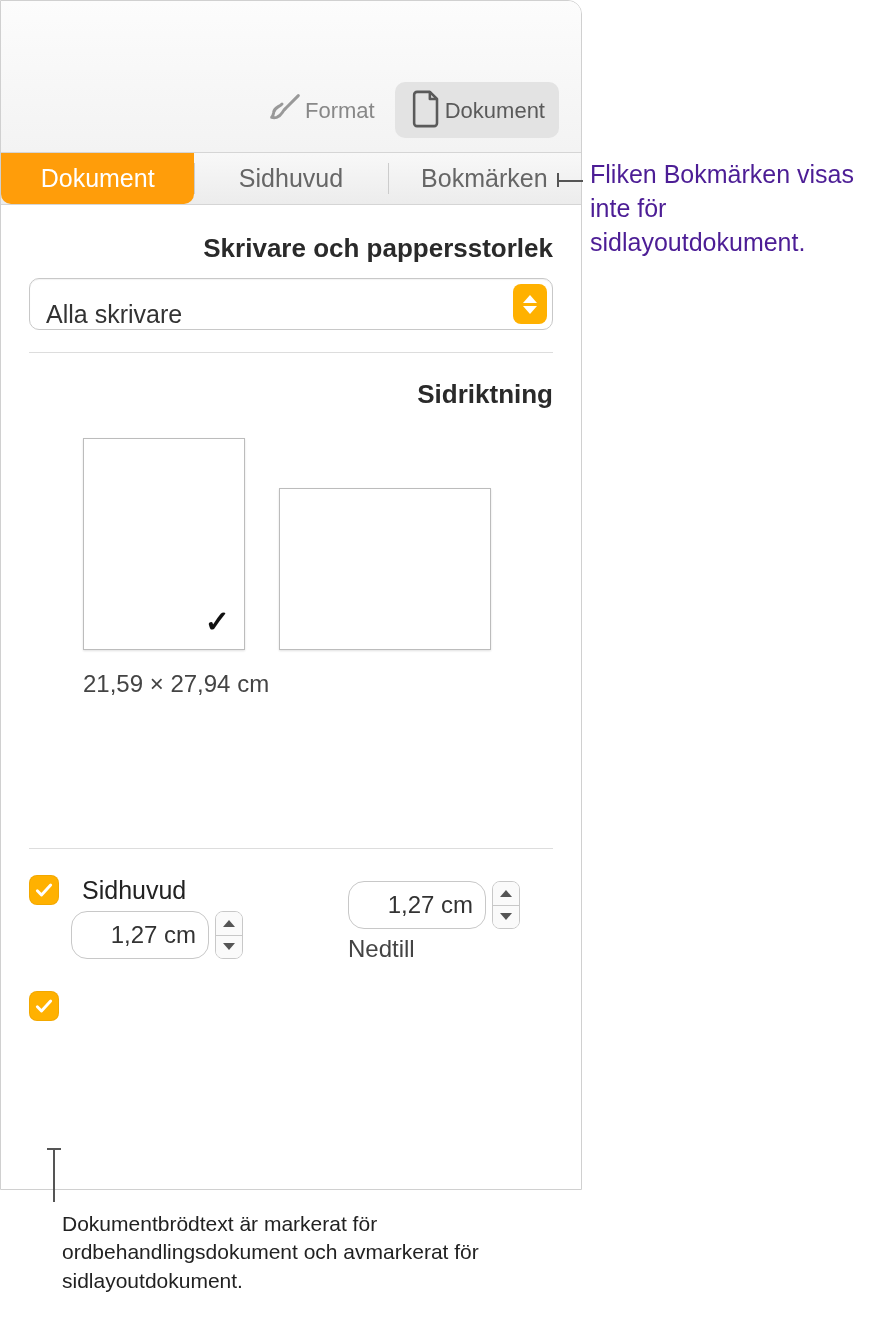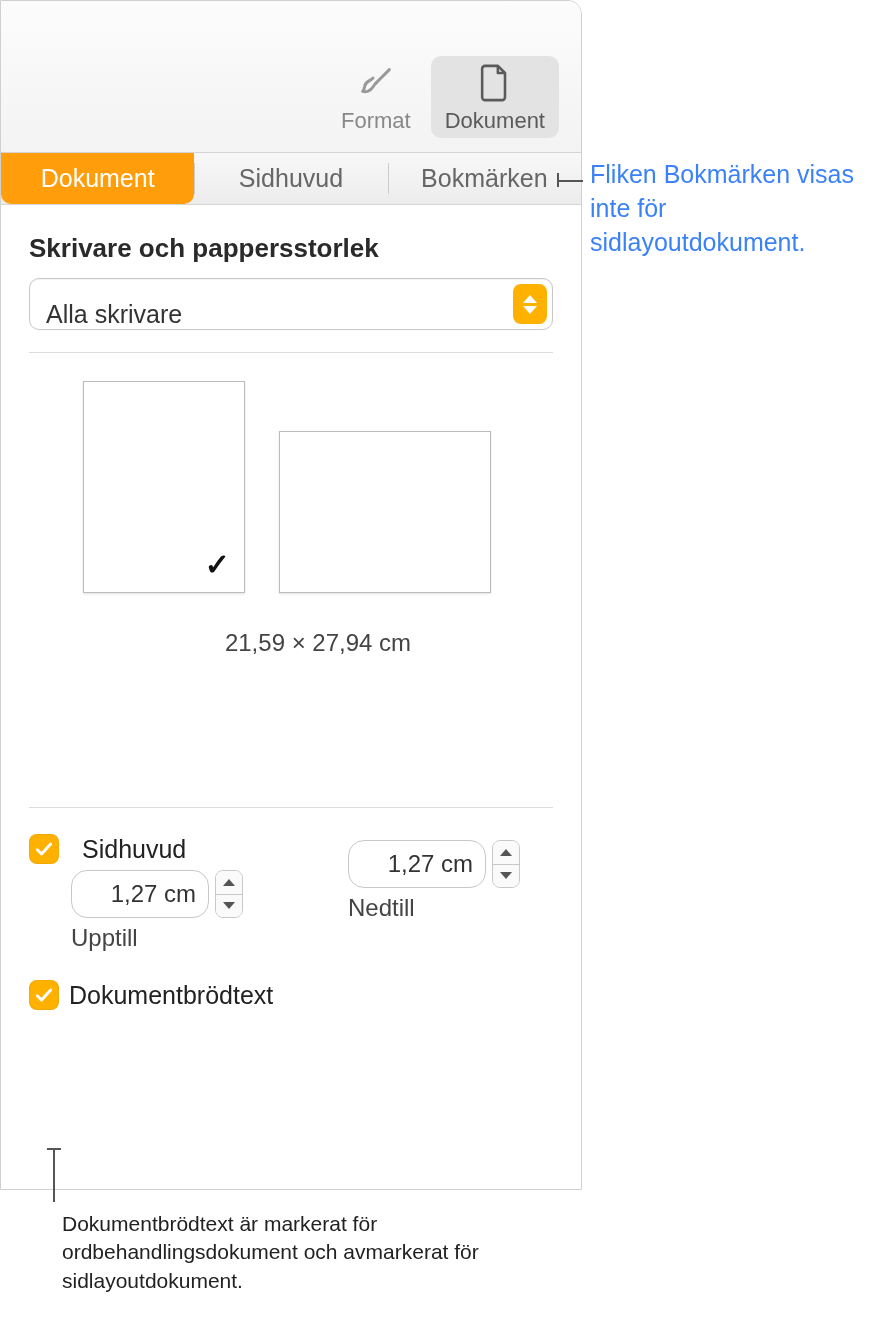--- a/index.html
+++ b/index.html
@@ -26,21 +26,21 @@
       background: linear-gradient(#fcfcfc, #f3f3f3);
       display: flex;
       align-items: flex-end;
       justify-content: flex-end;
       gap: 6px;
       padding: 12px 22px 14px;
       border-bottom: 1px solid #d5d5d5;
     }
     .toolbtn {
       display: flex;
-      flex-direction: column;
+      flex-direction: row;
       align-items: center;
       padding: 6px 14px 4px;
       border-radius: 10px;
       color: #888;
       font-size: 22px;
       cursor: pointer;
     }
     .toolbtn.active { background: #e3e3e3; color: #5a5a5a; }
     .tool-icon { height: 42px; display:flex; align-items:center; justify-content:center; margin-bottom: 4px; }
     .tabs {
@@ -74,20 +74,21 @@
       border-bottom-left-radius: 10px;
       border-bottom-right-radius: 10px;
     }
     .body { padding: 26px 28px; }
     .section-title {
       font-size: 26px;
       font-weight: 600;
       color: #2a2a2a;
       margin-top: 2px;
       margin-bottom: 14px;
+      text-align: right;
     }
     .select-row {
       position: relative;
       height: 52px;
       background: #fff;
       border: 1px solid #c8c8c8;
       border-radius: 10px;
       display: flex;
       align-items: flex-end;
       padding: 0 16px;
@@ -140,24 +141,23 @@
     .orient-checkmark {
       position: absolute;
       right: 14px;
       bottom: 10px;
       font-size: 30px;
       font-weight: bold;
       color: #111;
     }
     .dims {
       padding-left: 54px;
-      margin-top: 36px;
+      margin-top: 20px;
       font-size: 24px;
       color: #444;
-      text-align: center;
     }
     hr.section-div.wide { margin-top: 150px; }
     .hf-grid {
       display: grid;
       grid-template-columns: 1fr 1fr;
       gap: 10px 30px;
     }
     .cb-row { display: flex; align-items: center; gap: 23px; font-size: 25px; color: #222; margin-bottom: 6px; }
     .checkbox {
       width: 30px; height: 30px;
@@ -212,21 +212,21 @@
     .callout-tick {
       position: absolute; width: 2px; background: #555;
     }
     .callout1 {
       position: absolute;
       left: 590px;
       top: 158px;
       width: 280px;
       font-size: 25px;
       line-height: 1.35;
-      color: #3b82f6;
+      color: #4c1d95;
     }
     .callout2 {
       position: absolute;
       left: 62px;
       top: 1210px;
       width: 450px;
       font-size: 21px;
       line-height: 1.35;
       color: #222;
     }
@@ -279,20 +279,21 @@
     <div class="select-row">
       <span>Alla skrivare</span>
       <span class="stepper-btn">
         <span class="caret-up"></span>
           <span class="caret-down"></span>
       </span>
     </div>
 
     <hr class="section-div">
 
+    <div class="section-title">Sidriktning</div>
 
     <div class="orientation-wrap">
       <div class="orient-btn orient-portrait">
         <span class="orient-checkmark">✓</span>
       </div>
       <div class="orient-btn orient-landscape"></div>
     </div>
     <div class="dims">21,59 × 27,94 cm</div>
 
     <hr class="section-div wide">
@@ -313,21 +314,20 @@
           </div>
           <div class="spin">
             <div>
                 <span class="caret-up"></span>
               </div>
             <div>
                 <span class="caret-down"></span>
               </div>
           </div>
         </div>
-        <div class="sublabel">Upptill</div>
       </div>
 
       <div>
         <div class="num-input-wrap">
           <div class="num-input">
             <span>1,27 cm</span>
           </div>
           <div class="spin">
             <div>
                 <span class="caret-up"></span>
@@ -340,21 +340,20 @@
         <div class="sublabel">Nedtill</div>
       </div>
     </div>
 
     <div class="docbody-row">
       <span class="checkbox">
         <svg width="20" height="20" viewBox="0 0 24 24" fill="none" stroke-width="3.5" stroke-linecap="round" stroke-linejoin="round">
             <polyline points="4 13 9 18 20 6"></polyline>
           </svg>
       </span>
-      <span>Dokumentbrödtext</span>
     </div>
   </div>
 </div>
 
 <div class="callout-tick" style="left:557px; top:173px; height:14px;"></div>
 <div class="callout-line-h" style="left:557px; top:180px; width:26px;"></div>
 <div class="callout1">Fliken Bokmärken visas inte för sidlayoutdokument.</div>
 
 <div class="callout-line-h" style="left:47px; top:1148px; width:14px;"></div>
 <div class="callout-v" style="left:53px; top:1148px; height:54px;"></div>

